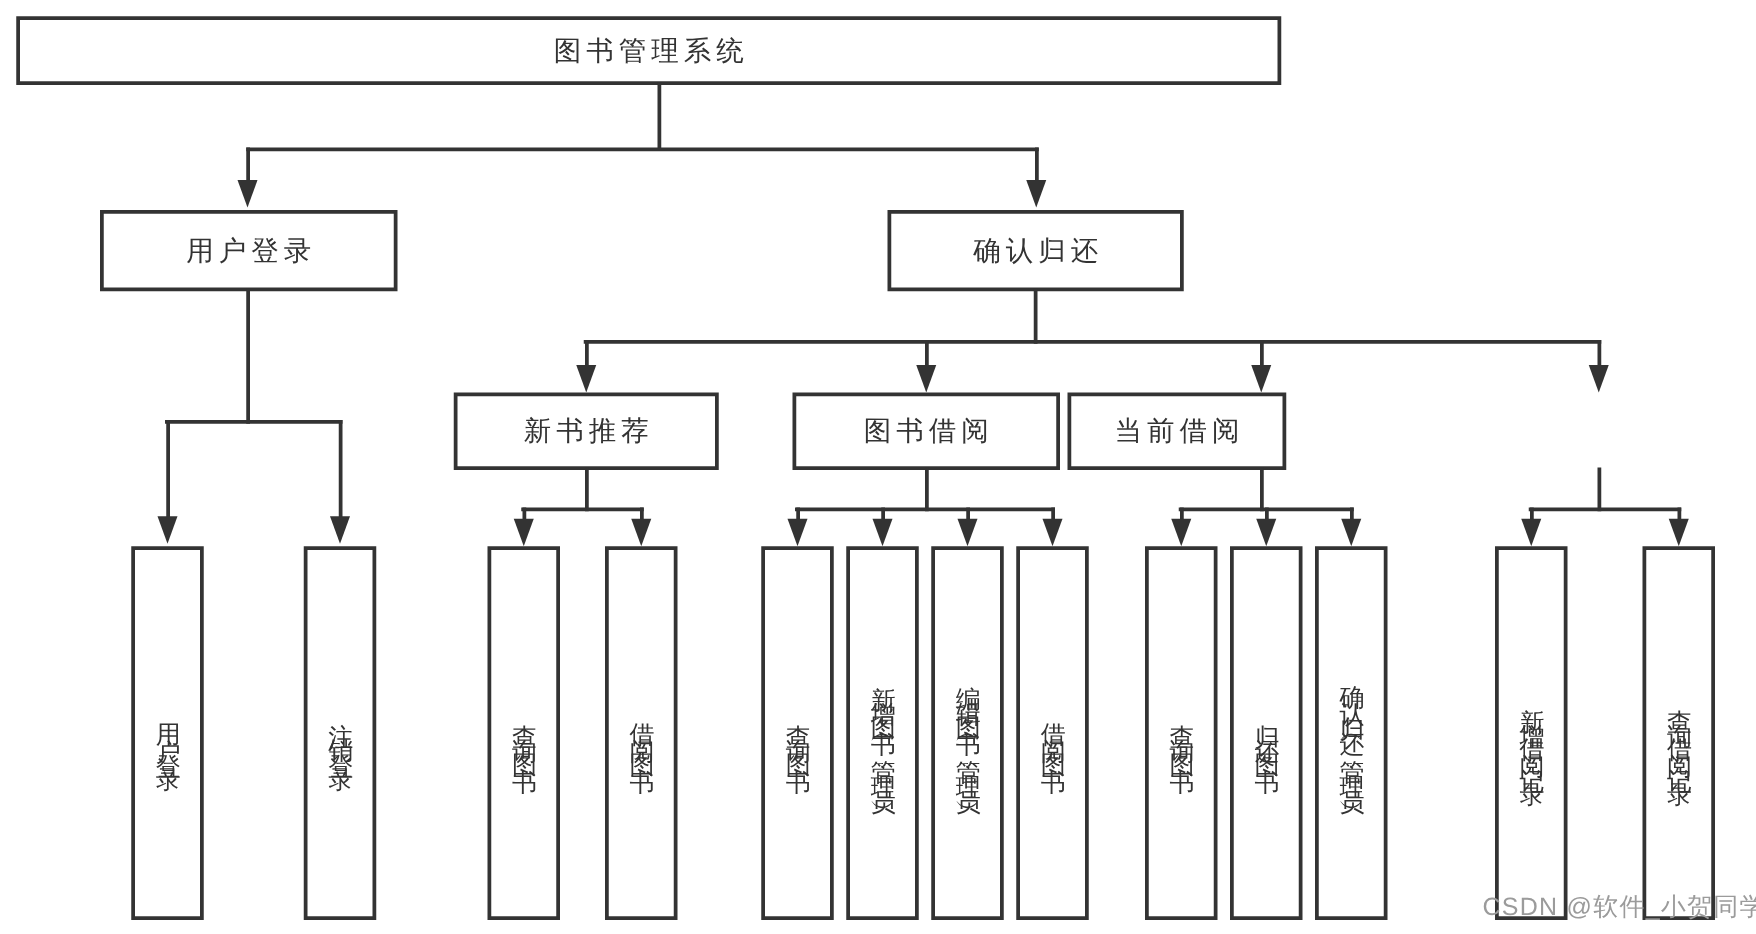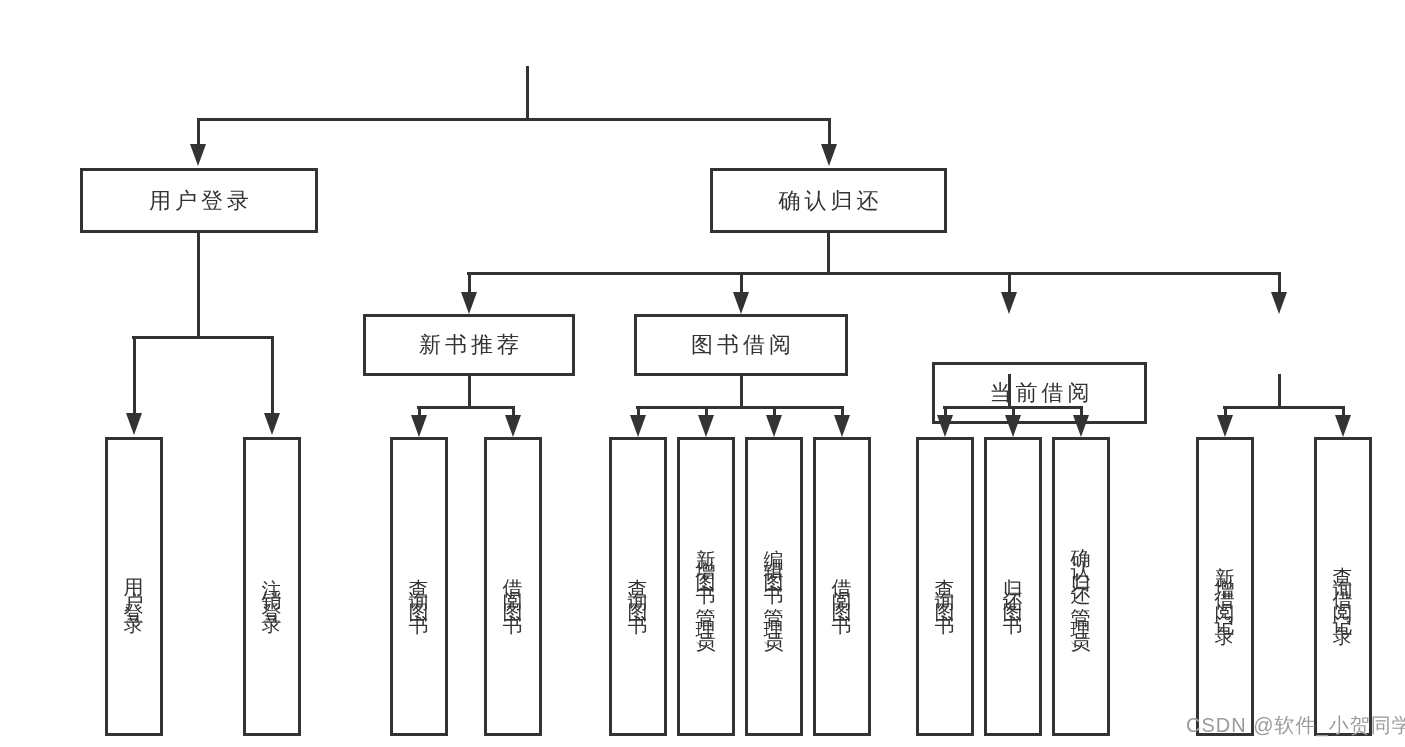--- a/index.html
+++ b/index.html
@@ -28,20 +28,23 @@
   .watermark{
     position:absolute;left:1186px;top:712px;font-size:20px;letter-spacing:1px;
     color:#9b9b9b;white-space:nowrap;z-index:9;
   }
 </style>
 </head>
 <body>
 
 <div class="canvas">
 
+  <div class="box hbox" style="left:13px;top:13px;width:1012px;height:55px;">
+    <span class="lbl">图书管理系统</span>
+  </div>
 
   <div class="vline" style="left:525.5px;top:66px;height:54px;"></div>
   <div class="hline" style="left:197px;top:118px;width:634px;"></div>
   <div class="vline" style="left:196.5px;top:118px;height:27px;"></div>
   <div class="tri" style="left:190px;top:144px;"></div>
   <div class="vline" style="left:827.5px;top:118px;height:27px;"></div>
   <div class="tri" style="left:821px;top:144px;"></div>
 
   <div class="box hbox" style="left:80px;top:168px;width:238px;height:65px;">
     <span class="lbl">用户登录</span>
@@ -67,21 +70,21 @@
   <div class="tri" style="left:1001px;top:292px;"></div>
   <div class="vline" style="left:1277.5px;top:272px;height:21px;"></div>
   <div class="tri" style="left:1271px;top:292px;"></div>
 
   <div class="box hbox" style="left:634px;top:314px;width:214px;height:62px;">
     <span class="lbl">图书借阅</span>
   </div>
   <div class="box hbox" style="left:363px;top:314px;width:212px;height:62px;">
     <span class="lbl">新书推荐</span>
   </div>
-  <div class="box hbox" style="left:932px;top:314px;width:215px;height:62px;margin-top:48px;">
+  <div class="box hbox" style="left:854px;top:314px;width:175px;height:62px;">
     <span class="lbl">当前借阅</span>
   </div>
 
   <div class="vline" style="left:467.5px;top:374px;height:35px;"></div>
   <div class="hline" style="left:417px;top:406px;width:98px;"></div>
   <div class="vline" style="left:417.5px;top:406px;height:10px;"></div>
   <div class="tri" style="left:411px;top:415px;"></div>
   <div class="vline" style="left:511.5px;top:406px;height:10px;"></div>
   <div class="tri" style="left:505px;top:415px;"></div>
 

